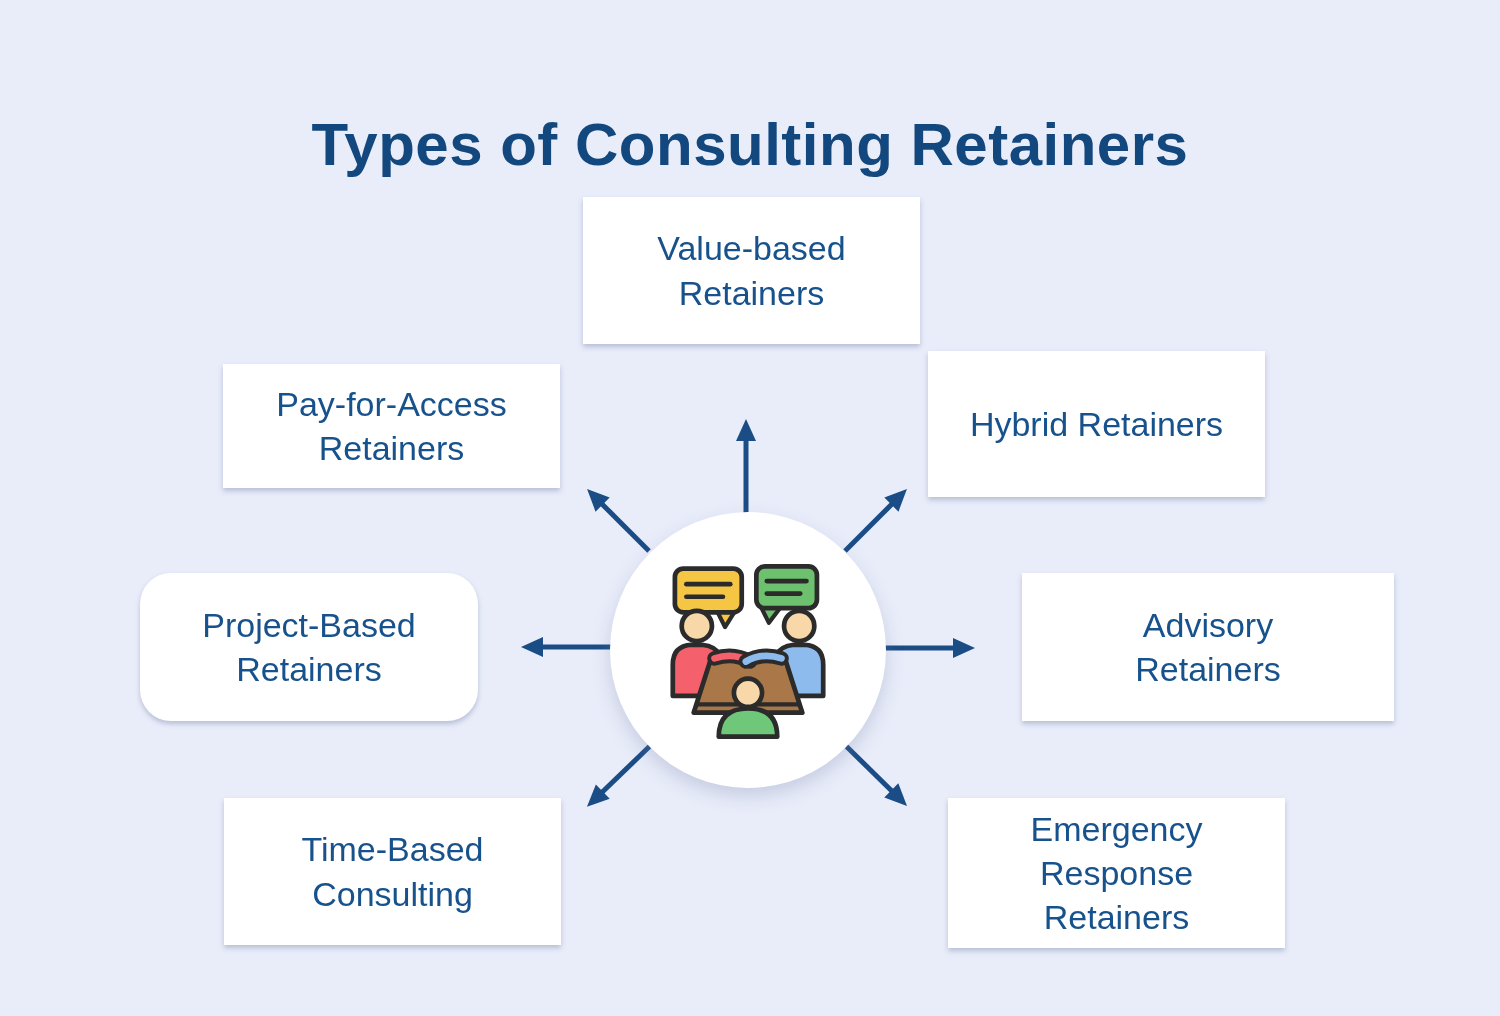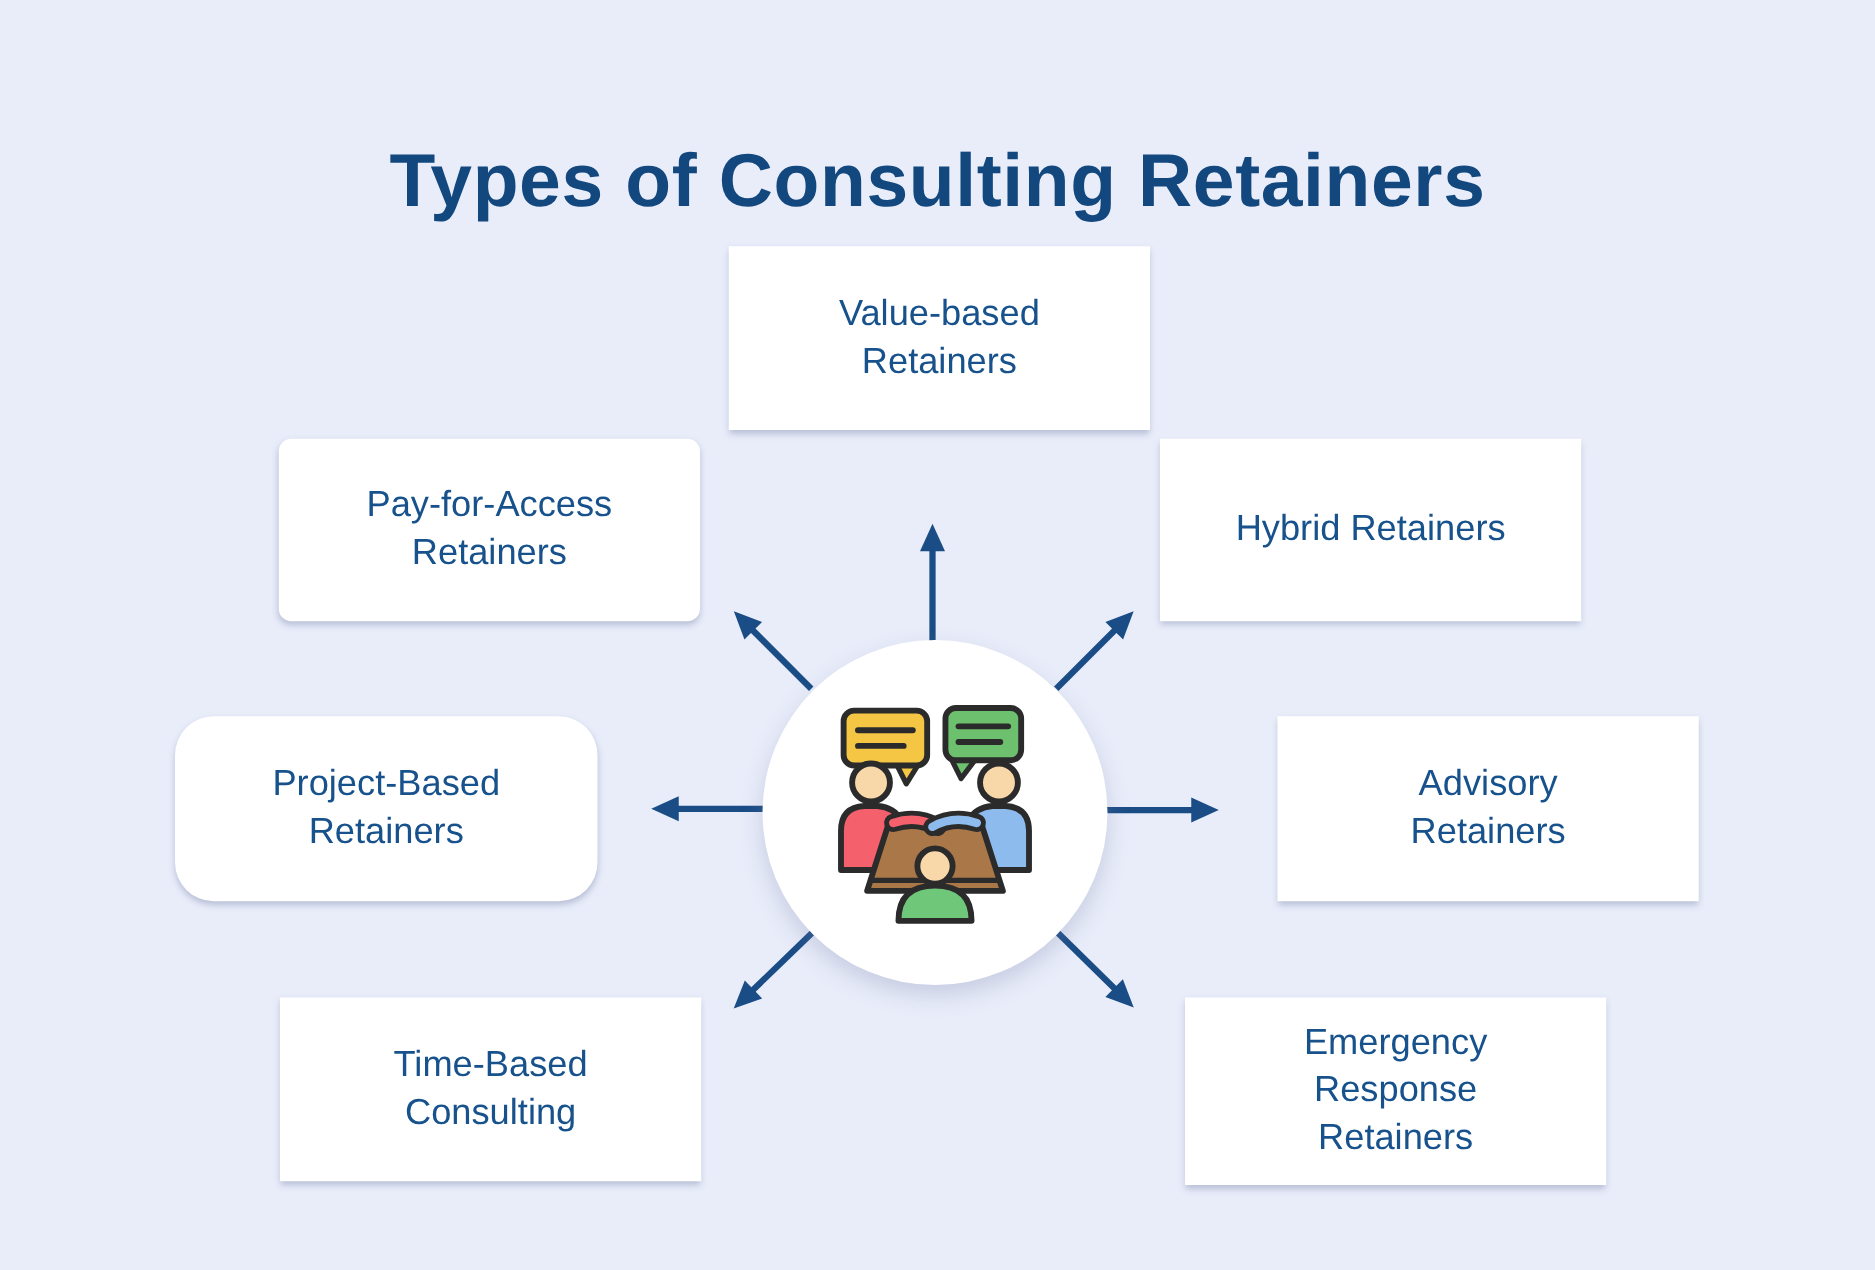--- a/index.html
+++ b/index.html
@@ -21,32 +21,32 @@
   }
   .arrow-line { stroke: var(--arrow, #1A4C85); stroke-width: 5; fill: none; }
   .arrow-head { fill: var(--arrow, #1A4C85); }
   .node {
     position: absolute;
     background: var(--box-background, #FFFFFF);
     box-shadow: 0 3px 5px rgba(125,135,170,0.45);
     display: flex; align-items: center; justify-content: center;
     text-align: center;
     color: var(--label-text, #17528C);
-    font-size: 29px; font-weight: 500; line-height: 1.3;
+    font-size: 34px; font-weight: 500; line-height: 1.3;
     box-sizing: border-box; padding: 10px 20px;
   }
   .node span { display: block; }
   .node-value     { left: 583px; top: 197px; width: 337px; height: 147px; }
   .node-value span     { max-width: 260px; }
-  .node-pay       { left: 223px; top: 351px; width: 337px; height: 146px; border-radius: 10px; }
+  .node-pay       { left: 223px; top: 364px; width: 337px; height: 124px; }
   .node-pay span       { max-width: 285px; }
   .node-hybrid    { left: 928px; top: 351px; width: 337px; height: 146px; }
   .node-project   { left: 140px; top: 573px; width: 338px; height: 148px; border-radius: 31px; }
   .node-project span   { max-width: 285px; }
-  .node-advisory  { left: 1022px; top: 573px; width: 337px; height: 148px; }
+  .node-advisory  { left: 1022px; top: 573px; width: 372px; height: 148px; }
   .node-advisory span  { max-width: 170px; }
   .node-time      { left: 224px; top: 798px; width: 337px; height: 147px; }
   .node-time span      { max-width: 280px; }
   .node-emergency { left: 948px; top: 798px; width: 337px; height: 150px; justify-content: center; }
   .node-emergency span { max-width: 230px; }
   .center-circle {
     position: absolute; left: 610px; top: 512px; width: 276px; height: 276px;
     border-radius: 50%; background: #FFFFFF;
     box-shadow: 0 8px 18px rgba(120,130,170,0.30);
     display: flex; align-items: center; justify-content: center;

